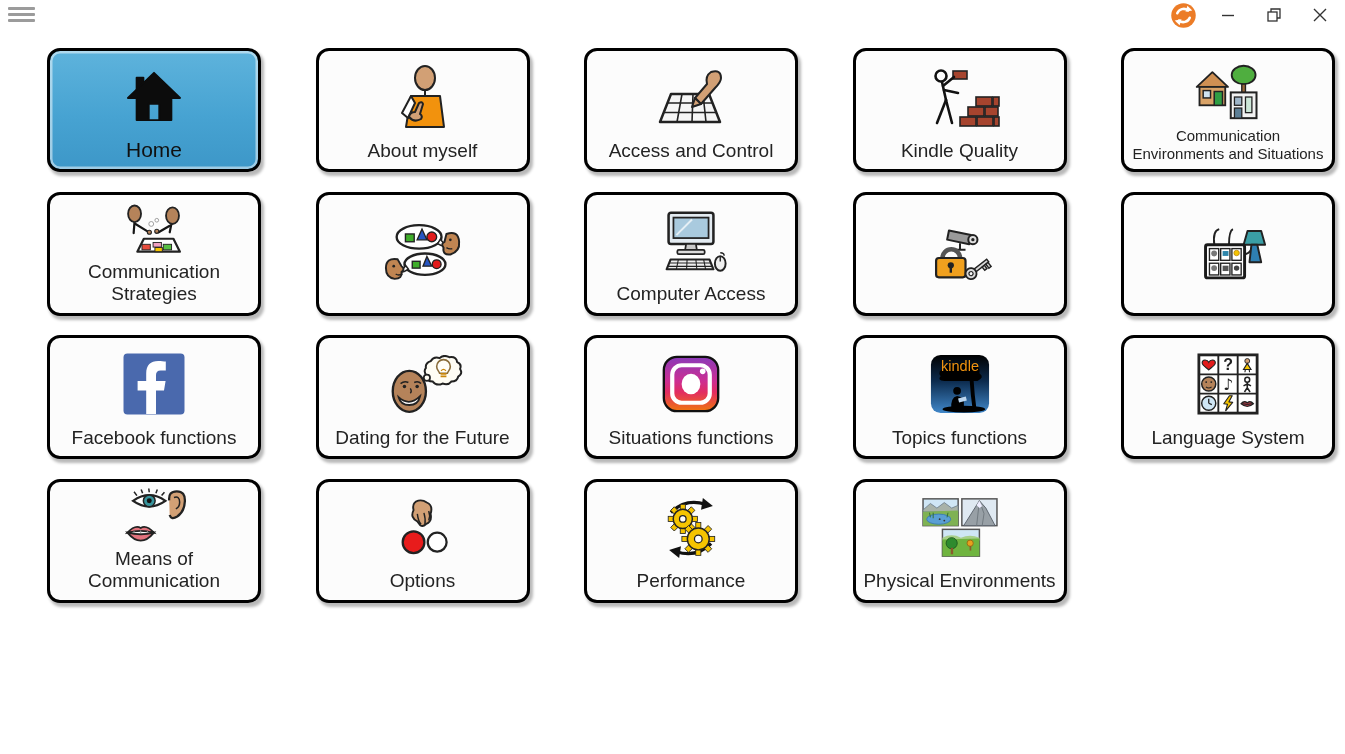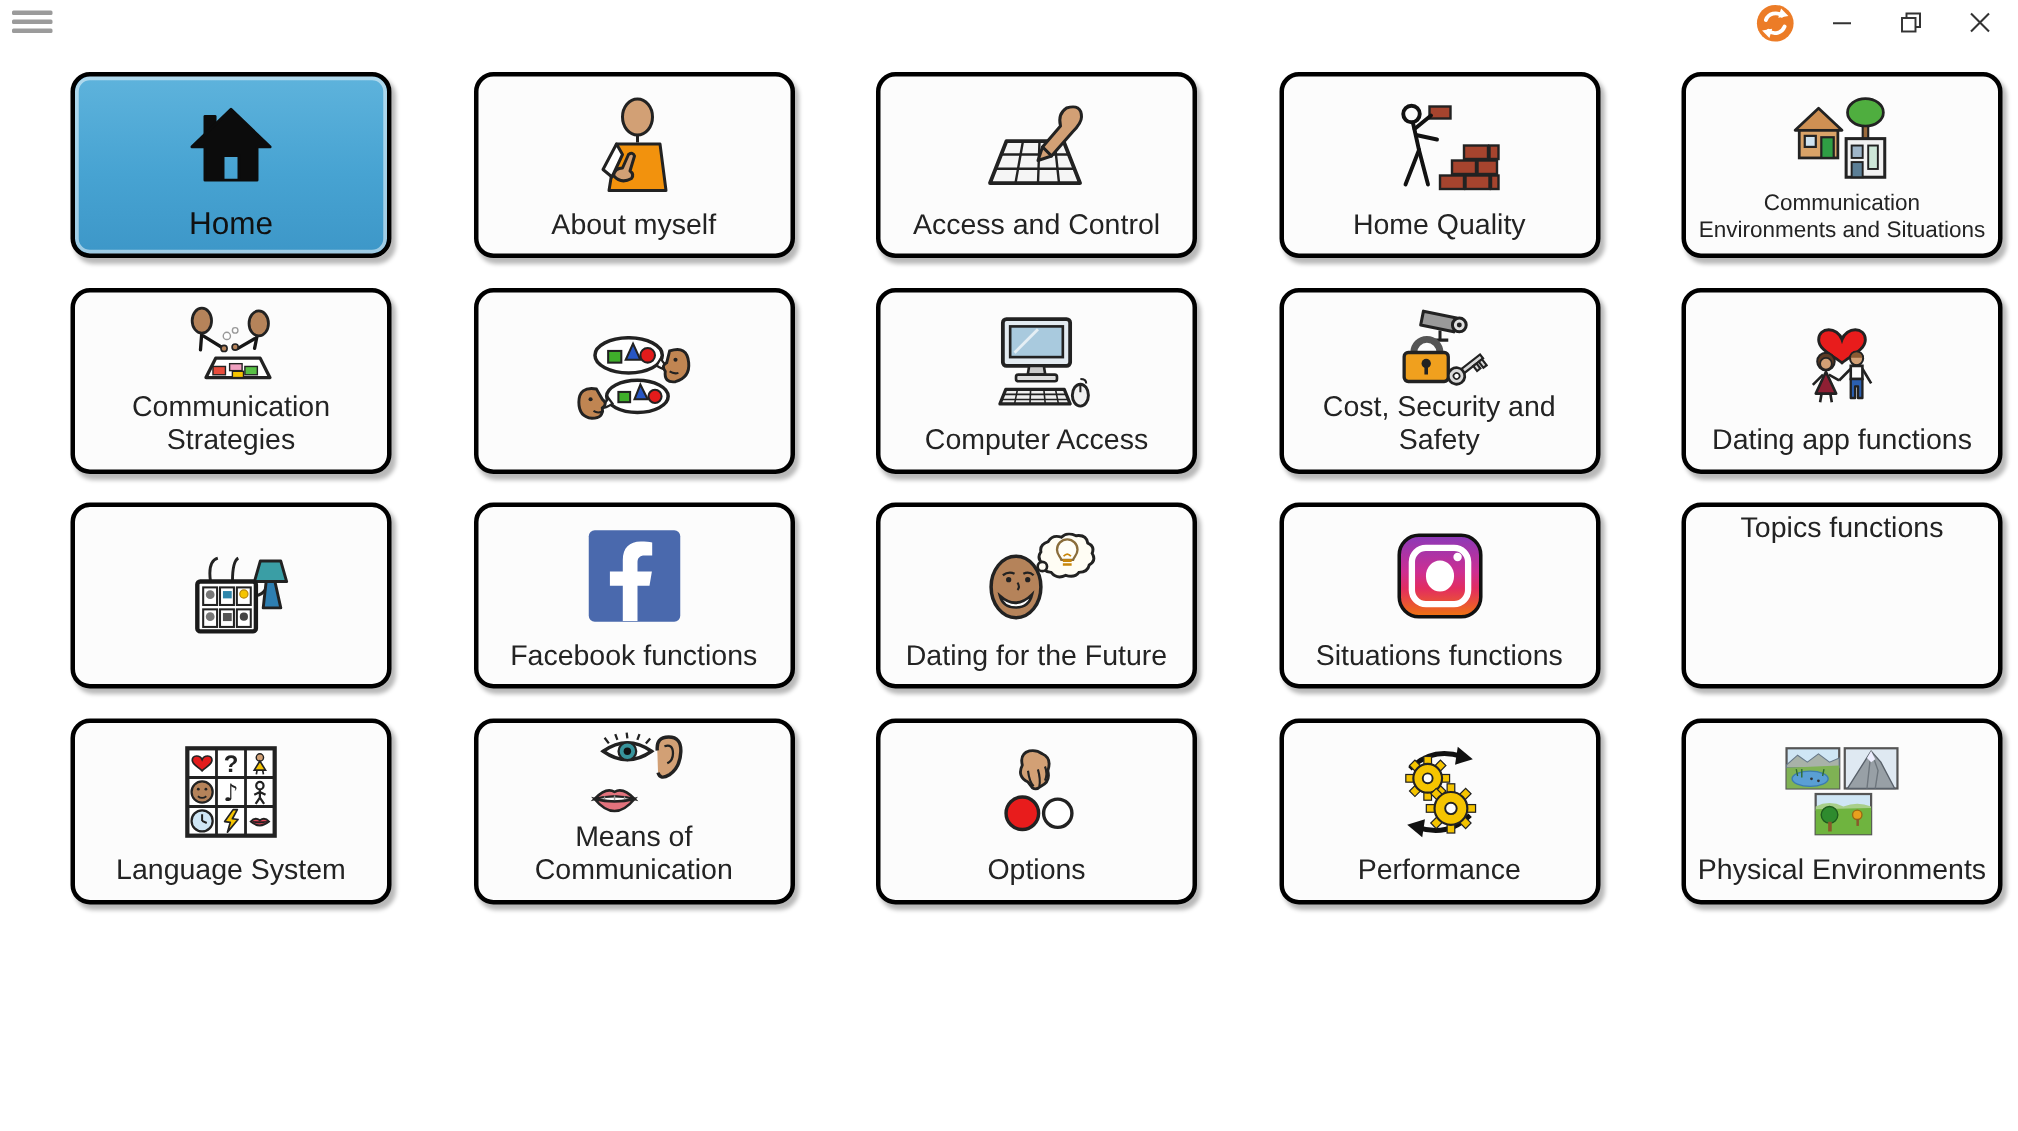--- a/index.html
+++ b/index.html
@@ -120,21 +120,21 @@
         <g stroke="#121212" stroke-width="2.6" fill="none" stroke-linecap="round">
           <circle cx="21" cy="10" r="5.5"></circle>
           <path d="M22 16 L26 34"></path>
             <path d="M23 20 L34 11"></path>
             <path d="M24 24 L38 27"></path>
           <path d="M26 34 L17 57"></path>
             <path d="M26 34 L32 57"></path>
         </g>
       </svg>
     </div>
-    <div class="label">Home Quality</div>
+    <div class="label">Kindle Quality</div>
   </div>
 
   <div class="cell">
     <div class="icon">
       <svg viewBox="0 0 80 62" width="74" height="57">
         <ellipse cx="57" cy="13" rx="13" ry="10" fill="#4fae3f" stroke="#222" stroke-width="2"></ellipse>
         <path d="M55 23 L55 34 L59 34 L59 23 Z" fill="#9c6b3c" stroke="#222" stroke-width="1.5"></path>
         <path d="M6 26 L23 10 L40 26 Z" fill="#cf9053" stroke="#222" stroke-width="2" stroke-linejoin="round"></path>
         <rect x="9" y="26" width="28" height="20" fill="#d9a368" stroke="#222" stroke-width="2"></rect>
         <rect x="25" y="31" width="9" height="15" fill="#2f9e44" stroke="#222" stroke-width="1.6"></rect>
@@ -229,42 +229,22 @@
         <path d="M28.7 45 h2.6 v8 h-2.6 z" fill="#222"></path>
         <g transform="rotate(-38 52 54)">
           <circle cx="52" cy="54" r="6" fill="#d8d8d8" stroke="#222" stroke-width="2"></circle>
           <circle cx="52" cy="54" r="2.2" fill="#fbfbfb" stroke="#222" stroke-width="1.2"></circle>
           <rect x="58" y="52.2" width="17" height="3.6" fill="#d8d8d8" stroke="#222" stroke-width="1.6"></rect>
           <rect x="66" y="55.8" width="3" height="4.5" fill="#d8d8d8" stroke="#222" stroke-width="1.6"></rect>
           <rect x="71" y="55.8" width="3" height="5.5" fill="#d8d8d8" stroke="#222" stroke-width="1.6"></rect>
         </g>
       </svg>
     </div>
-    <div class="label">Cost, Security and
-Safety</div>
-  </div>
-
-  <div class="cell">
-    <div class="icon">
-      <svg viewBox="0 0 72 58" width="70" height="62">
-        <path d="M36 14 C33 5 20 5 20 14 C20 21 30 25 36 30 C42 25 52 21 52 14 C52 5 39 5 36 14 Z" fill="#e81c1c" stroke="#222" stroke-width="2"></path>
-        <circle cx="25" cy="29" r="6" fill="#5b3a24" stroke="#222" stroke-width="1.4"></circle>
-        <circle cx="25" cy="30.5" r="4" fill="#d2a075" stroke="#222" stroke-width="1.2"></circle>
-        <path d="M23 38 L16 45 M27 38 L34 42" stroke="#222" stroke-width="1.8"></path>
-        <path d="M25 36 L18 51 L32 51 Z" fill="#8e1f33" stroke="#222" stroke-width="1.8" stroke-linejoin="round"></path>
-        <path d="M22 51 L21 57 M28 51 L29 57" stroke="#222" stroke-width="1.8"></path>
-        <circle cx="46" cy="27" r="4.5" fill="#d2a075" stroke="#222" stroke-width="1.4"></circle>
-        <path d="M41.5 26.5 a4.5 4.5 0 0 1 9 0" fill="#8a5a33" stroke="#222" stroke-width="1.2"></path>
-        <path d="M42 34 L34 42 M50 34 L56 44" stroke="#222" stroke-width="1.8"></path>
-        <path d="M42 32 h8 v9 h-8 z" fill="#fdfdfd" stroke="#222" stroke-width="1.8"></path>
-        <path d="M42 41 h8 v13 h-3 v-8 h-2 v8 h-3 z" fill="#2b5fb0" stroke="#222" stroke-width="1.6" stroke-linejoin="round"></path>
-      </svg>
-    </div>
-    <div class="label">Dating app functions</div>
-  </div>
+  </div>
+
 
 
   <div class="cell">
     <div class="icon">
       <svg viewBox="0 0 84 60" width="82" height="59">
         <path d="M28 22 Q26 8 33 6 M43 22 Q43 8 47 6 M58 32 Q70 30 66 14" stroke="#222" stroke-width="2" fill="none"></path>
         <path d="M62 8 L76 8 L80 22 L58 22 Z" fill="#3a9ea5" stroke="#222" stroke-width="2" stroke-linejoin="round"></path>
         <path d="M66 22 L64 40 L76 40 L72 22 Z" fill="#2e7fb2" stroke="#222" stroke-width="2" stroke-linejoin="round"></path>
         <rect x="19" y="22" width="40" height="34" rx="2" fill="#fff" stroke="#1a1a1a" stroke-width="3"></rect>
         <g fill="#fff" stroke="#222" stroke-width="1.4">
@@ -328,20 +308,39 @@
         <rect x="3" y="3" width="58" height="58" rx="14" fill="url(#ig)" stroke="#111" stroke-width="2.5"></rect>
         <rect x="12" y="12" width="40" height="40" rx="10" fill="none" stroke="#fff" stroke-width="4.5"></rect>
         <ellipse cx="32" cy="32" rx="10" ry="11" fill="#fff"></ellipse>
         <circle cx="44.5" cy="18.5" r="3" fill="#fff"></circle>
       </svg>
     </div>
     <div class="label">Situations functions</div>
   </div>
 
   <div class="cell">
+    <div class="icon">
+      <svg viewBox="0 0 64 64" width="62" height="62">
+        <defs>
+          <linearGradient id="kg" x1="0" y1="0" x2="0" y2="1">
+            <stop offset="0" stop-color="#000000"></stop>
+              <stop offset="0.45" stop-color="#0c2b4e"></stop>
+            <stop offset="1" stop-color="#4087c9"></stop>
+          </linearGradient>
+        </defs>
+        <rect x="2" y="2" width="60" height="60" rx="10" fill="url(#kg)"></rect>
+        <path d="M12 24 Q8 18 16 16 Q18 10 28 12 Q38 8 44 13 Q54 13 52 21 Q58 25 50 29 L16 29 Q8 28 12 24 Z" fill="#000"></path>
+        <path d="M44 28 Q45 44 47 58" stroke="#000" stroke-width="4" fill="none"></path>
+        <ellipse cx="36" cy="58" rx="22" ry="3.5" fill="#000"></ellipse>
+        <circle cx="29" cy="39" r="4" fill="#000"></circle>
+        <path d="M23 58 Q22 46 29 44.5 Q35 45.5 36 50 L36 58 Z" fill="#000"></path>
+        <path d="M30 47 l8 -2 1 4 -8 2 z" fill="#bcd6ee"></path>
+        <text x="32" y="19" text-anchor="middle" font-size="15" fill="#f0930f" font-family="Liberation Sans, sans-serif">kindle</text>
+      </svg>
+    </div>
     <div class="label">Topics functions</div>
   </div>
 
   <div class="cell">
     <div class="icon">
       <svg viewBox="0 0 66 66" width="62" height="62">
         <rect x="2" y="2" width="62" height="62" fill="#fff" stroke="#222" stroke-width="3"></rect>
         <path d="M22.7 2 V64 M43.3 2 V64 M2 22.7 H64 M2 43.3 H64" stroke="#222" stroke-width="2"></path>
         <path d="M12.5 10 C11 6.5 5.5 6.5 5.5 10.5 C5.5 13.5 10 15.5 12.5 18 C15 15.5 19.5 13.5 19.5 10.5 C19.5 6.5 14 6.5 12.5 10 Z" fill="#e21b1b" stroke="#222" stroke-width="1.2"></path>
         <text x="33" y="18.5" text-anchor="middle" font-size="17" font-weight="bold" fill="#222" font-family="Liberation Sans, sans-serif">?</text>

